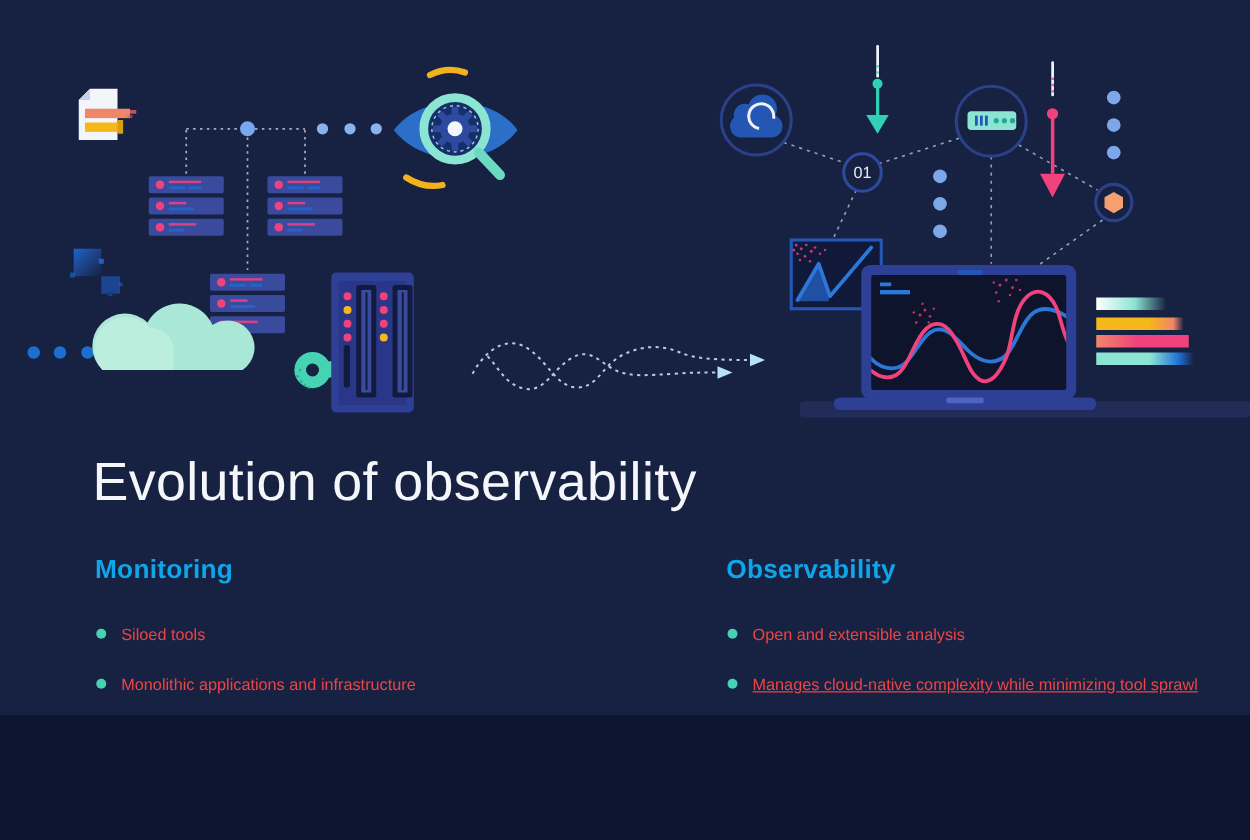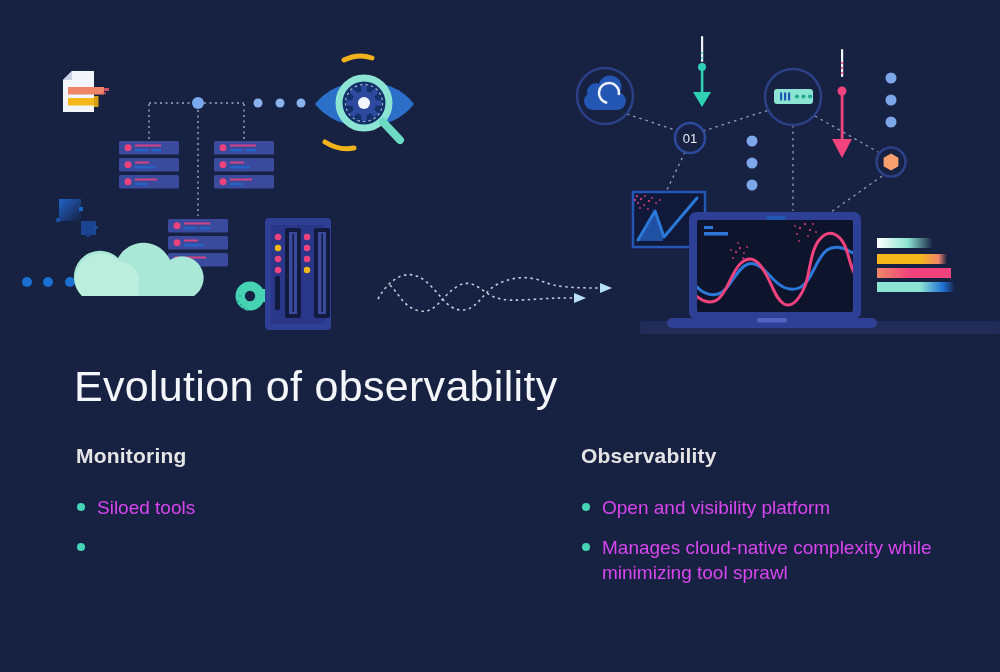--- a/index.html
+++ b/index.html
@@ -1,35 +1,35 @@
 <!DOCTYPE html>
 <html><head>
 <meta charset="utf-8">
 <style>
   html,body{margin:0;padding:0;background:#0e1530;}
   .stage{
-    position:relative;width:1000px;height:672px;overflow:hidden;
+    position:relative;width:1000px;height:572px;overflow:hidden;
     background:#172142;
     font-family:"Liberation Sans",sans-serif;
   }
   .illustration{position:absolute;top:0;left:0;}
   .page-title{
     position:absolute;left:74px;top:362px;margin:0;
     font-size:43px;font-weight:300;letter-spacing:.3px;color:#f4f6fa;
   }
   .col{position:absolute;top:444px;}
   .col-monitoring{left:76px;width:430px;}
   .col-observability{left:541px;width:410px;margin-left:40px;}
   .col h2{
-    margin:0 0 27px 0;font-size:21px;font-weight:700;color:#e5e5e5;letter-spacing:.2px;
+    margin:0 0 27px 0;font-size:21px;font-weight:700;color:#0ea5e9;letter-spacing:.2px;
   }
   .col ul{list-style:none;margin:0;padding:0;}
   .col li{
     position:relative;padding-left:21px;margin-bottom:15px;
-    font-size:19px;line-height:25px;color:#d946ef;font-weight:400;
+    font-size:13px;line-height:25px;color:#ef4444;font-weight:400;
   }
   .col li .bullet{
     position:absolute;left:1px;top:8px;width:8px;height:8px;border-radius:50%;
     background:#46d3b4;
   }
 </style>
 </head>
 <body>
 
 <div class="stage">
@@ -383,31 +383,35 @@
 
   <section class="col col-monitoring">
     <h2>Monitoring</h2>
     <ul>
       <li>
         <span class="bullet"></span>
         <span>Siloed tools</span>
       </li>
       <li>
         <span class="bullet"></span>
+        <span>Monolithic applications and infrastructure</span>
+      </li>
+      <li>
+        <span class="bullet"></span>
       </li>
     </ul>
   </section>
 
   <section class="col col-observability">
     <h2>Observability</h2>
     <ul>
       <li>
         <span class="bullet"></span>
-        <span>Open and visibility platform</span>
+        <span>Open and extensible analysis</span>
       </li>
-      <li style="max-width:375px;">
+      <li style="max-width:375px;text-decoration:underline;">
         <span class="bullet"></span>
         <span>Manages cloud-native complexity while minimizing tool sprawl</span>
       </li>
     </ul>
   </section>
 
 </div>
 
 </body></html>

